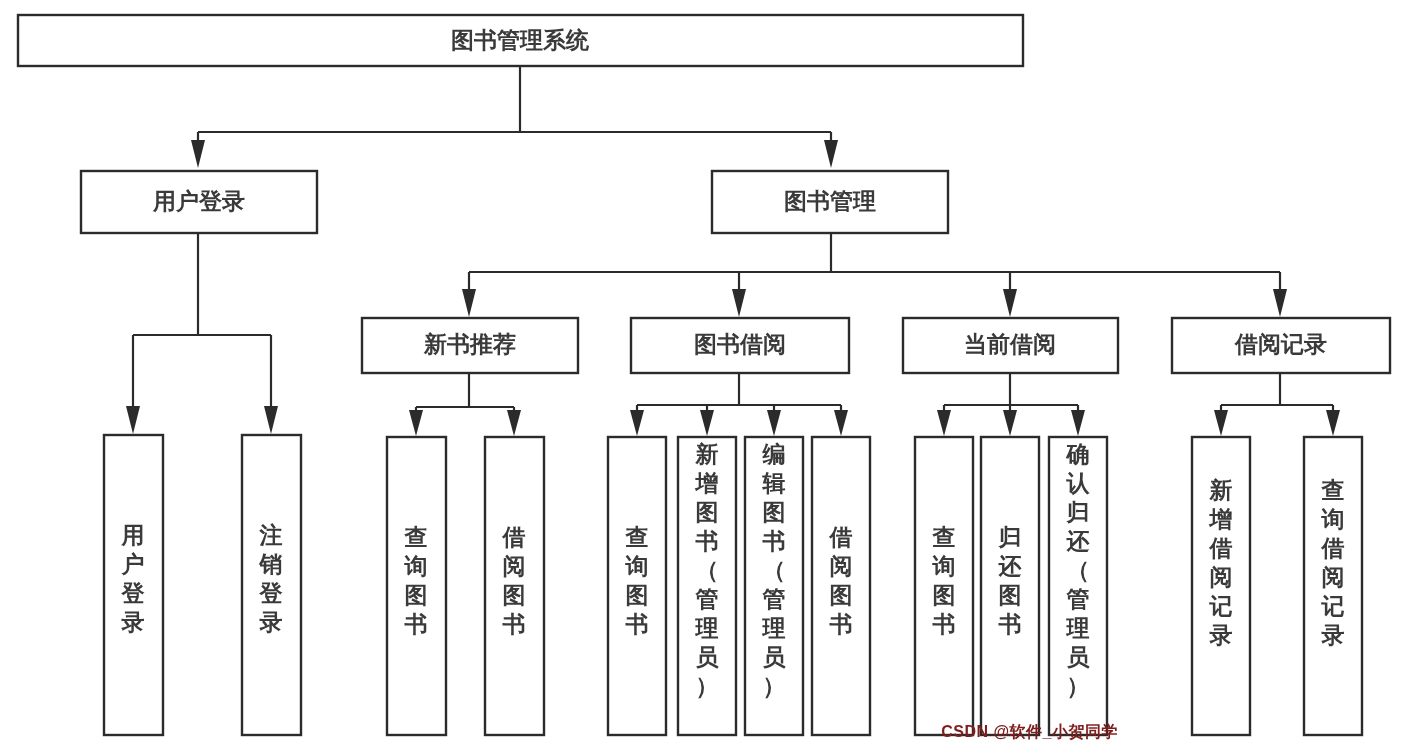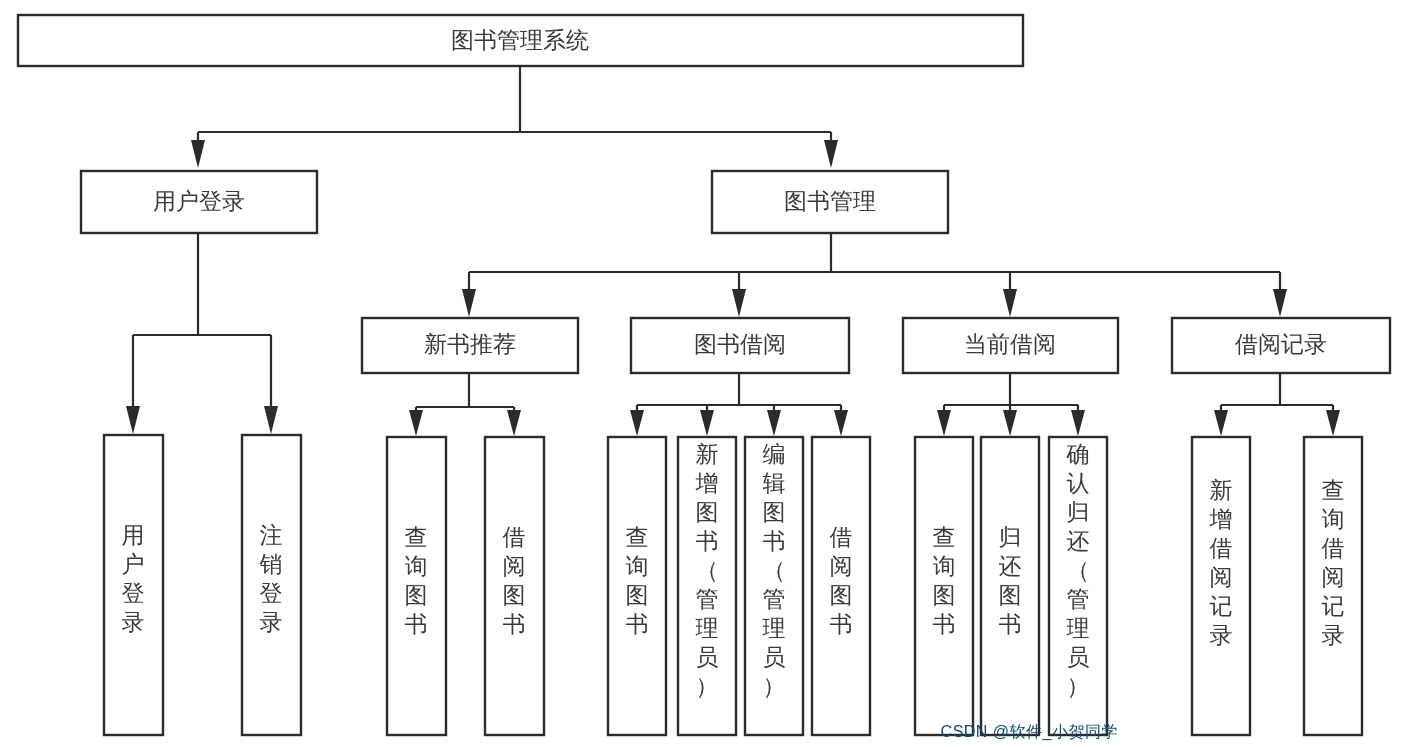--- a/index.html
+++ b/index.html
@@ -11,20 +11,21 @@
     width: 1405px;
     height: 747px;
     font-family: "Liberation Sans", "DejaVu Sans", sans-serif;
     overflow: hidden;
     position: relative;
   }
   #diagram-root {
     position: relative;
     width: 1126px;
     height: 747px;
+    font-weight: bold;
   }
   svg.flow {
     position: absolute;
     top: 0;
     left: 0;
     width: 1405px;
     height: 747px;
     display: block;
   }
   .node-box {
@@ -54,21 +55,21 @@
     font-size: 23px;
     fill: #3a3a3a;
     text-anchor: middle;
   }
   .watermark {
     position: absolute;
     right: 8px;
     bottom: 4px;
     font-family: "Liberation Sans", "DejaVu Sans", sans-serif;
     font-size: 16px;
-    color: #0c4a6e;
+    color: #7f1d1d;
     letter-spacing: 0.5px;
     white-space: nowrap;
     pointer-events: none;
   }
 </style>
 </head>
 <body>
 
 <div id="diagram-root">
 

